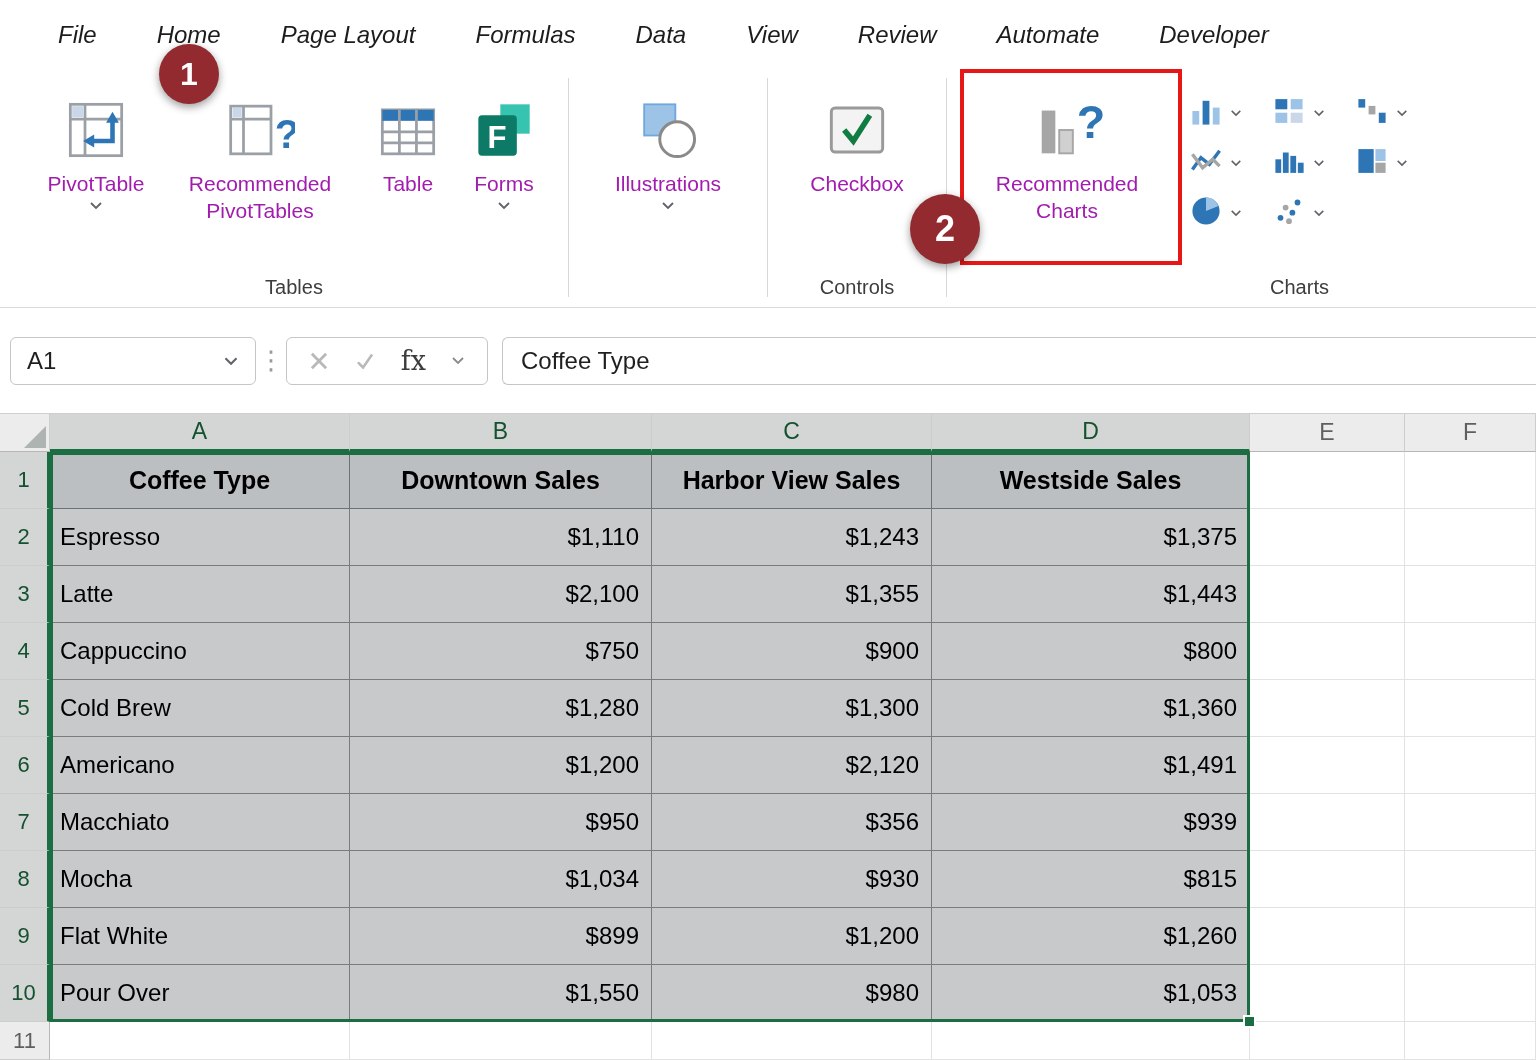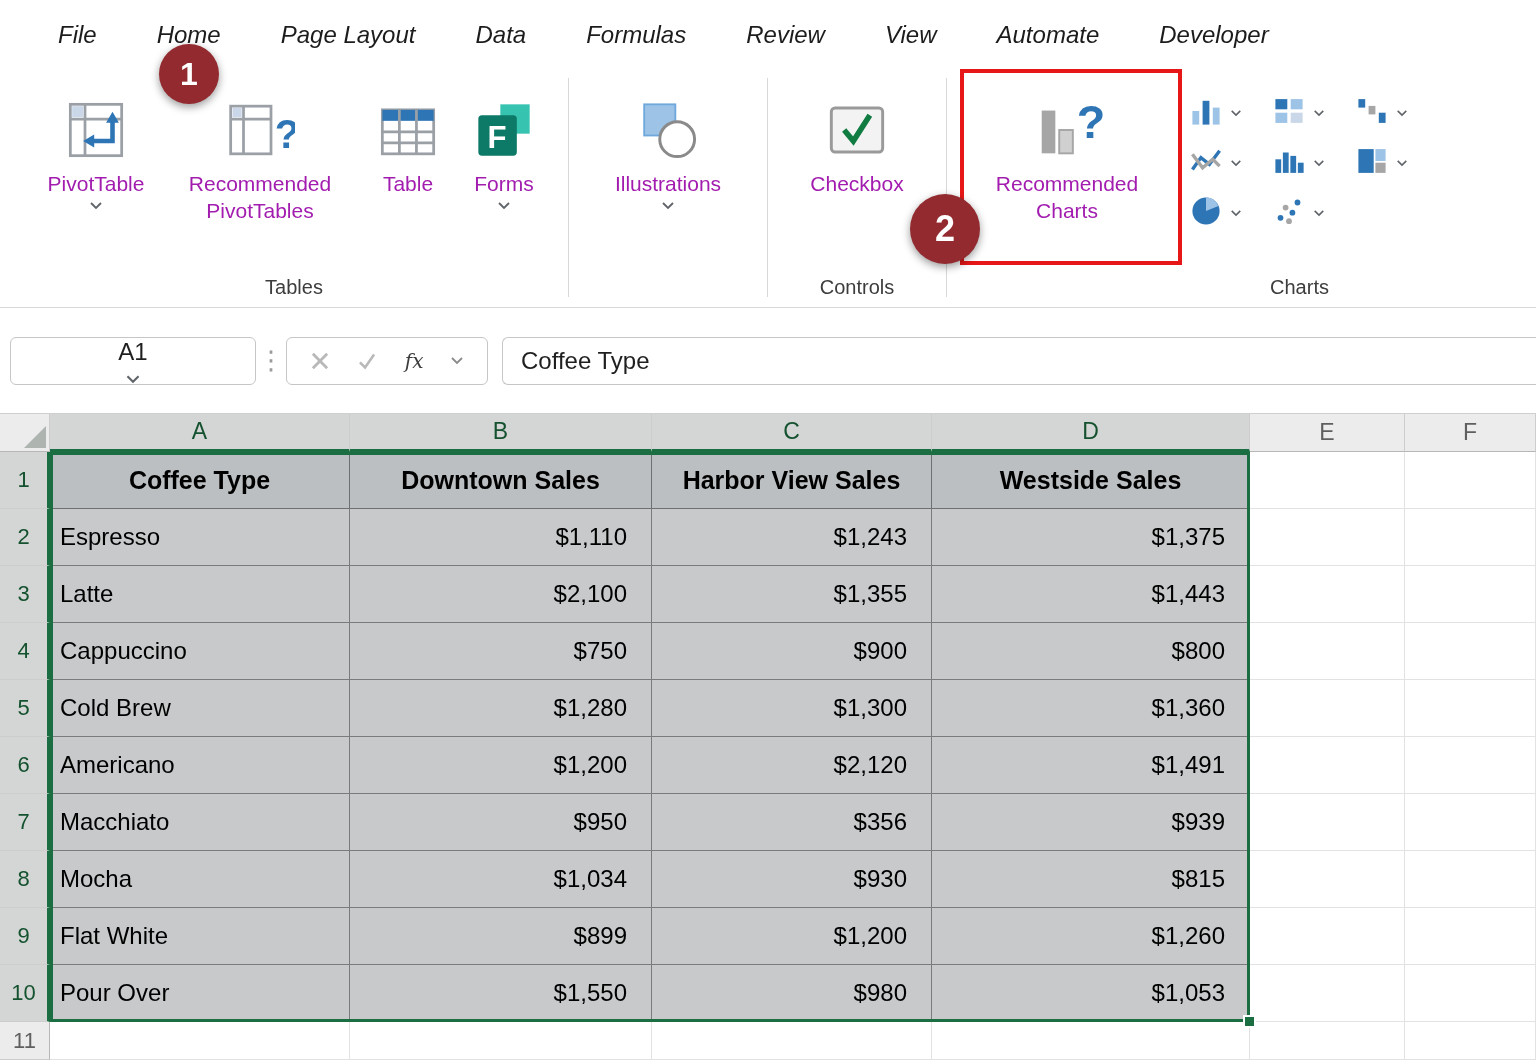--- a/index.html
+++ b/index.html
@@ -72,28 +72,28 @@
   #badge2 { left:910px; top:194px; width:70px; height:70px; font-size:36px; }
 
   
   .formula-strip {
     position:absolute; top:308px; left:0; right:0; height:106px; background:#fff;
     border-bottom:1px solid #cfcfcf; display:flex; align-items:center; padding-left:10px;
   }
   .name-box {
     width:246px; height:48px; border:1px solid #c6c6c6; border-radius:6px; background:#fff;
     display:flex; align-items:center; justify-content:space-between; padding:0 16px;
-    font-size:24px; color:#1f1f1f;flex-direction:column;
+    font-size:24px; color:#1f1f1f;
   }
   .vdots { width:30px; text-align:center; color:#9a9a9a; font-size:26px; }
   .fx-box {
     width:202px; height:48px; border:1px solid #c6c6c6; border-radius:6px; background:#fff;
     display:flex; align-items:center; justify-content:space-around; padding:0 10px;
   }
-  .fx-label { font-family:"DejaVu Serif", serif; font-style:italic; font-size:20px; color:#3c3c3c; }
+  .fx-label { font-family:"DejaVu Serif", serif; font-size:27px; color:#3c3c3c; }
   .formula-input {
     flex:1; height:48px; margin-left:14px; border:1px solid #c6c6c6; border-right:none;
     border-radius:6px 0 0 6px; background:#fff; display:flex; align-items:center;
     padding:0 18px; font-size:24px; color:#1f1f1f;
   }
 
   
   #grid {
     position:absolute; top:414px; left:0; right:0; bottom:0; background:#fff;
     display:grid;
@@ -125,44 +125,44 @@
   }
   .cell.th {
     background:var(--header-fill,#bcbfc1); font-weight:bold; justify-content:center;
     font-size:25px; border-right:1px solid #6e7173; border-bottom:1px solid #6e7173;
   }
   .cell.td {
     background:var(--selection-fill,#c7c9ca);
     border-right:1px solid #797c7e; border-bottom:1px solid #797c7e;
   }
   .cell.name { justify-content:flex-start; padding-left:10px; }
-  .cell.num  { justify-content:flex-end;  padding-right:24px; }
+  .cell.num  { justify-content:flex-end;  padding-right:12px; }
 
   .sel-border {
     position:absolute; left:50px; top:38px; width:1200px; height:570px;
     border:3px solid var(--excel-green,#1a6e41); pointer-events:none; z-index:20;
   }
   .fill-handle {
     position:absolute; left:1243px; top:601px; width:13px; height:13px;
     background:var(--excel-green,#1a6e41); border:2px solid #fff; z-index:21;
   }
 </style>
 </head>
 <body>
 
 <div id="app">
 
   <div class="tabs-bar">
       <div class="tab">File</div>
       <div class="tab">Home</div>
       <div class="tab">Page Layout</div>
+      <div class="tab">Formulas</div>
       <div class="tab">Data</div>
-      <div class="tab">Formulas</div>
+      <div class="tab">View</div>
       <div class="tab">Review</div>
-      <div class="tab">View</div>
       <div class="tab">Automate</div>
       <div class="tab">Developer</div>
     </div>
 
   <div class="badge" id="badge1">1</div>
   <div class="badge" id="badge2">2</div>
 
   <div class="ribbon">
 
     <div class="group">

